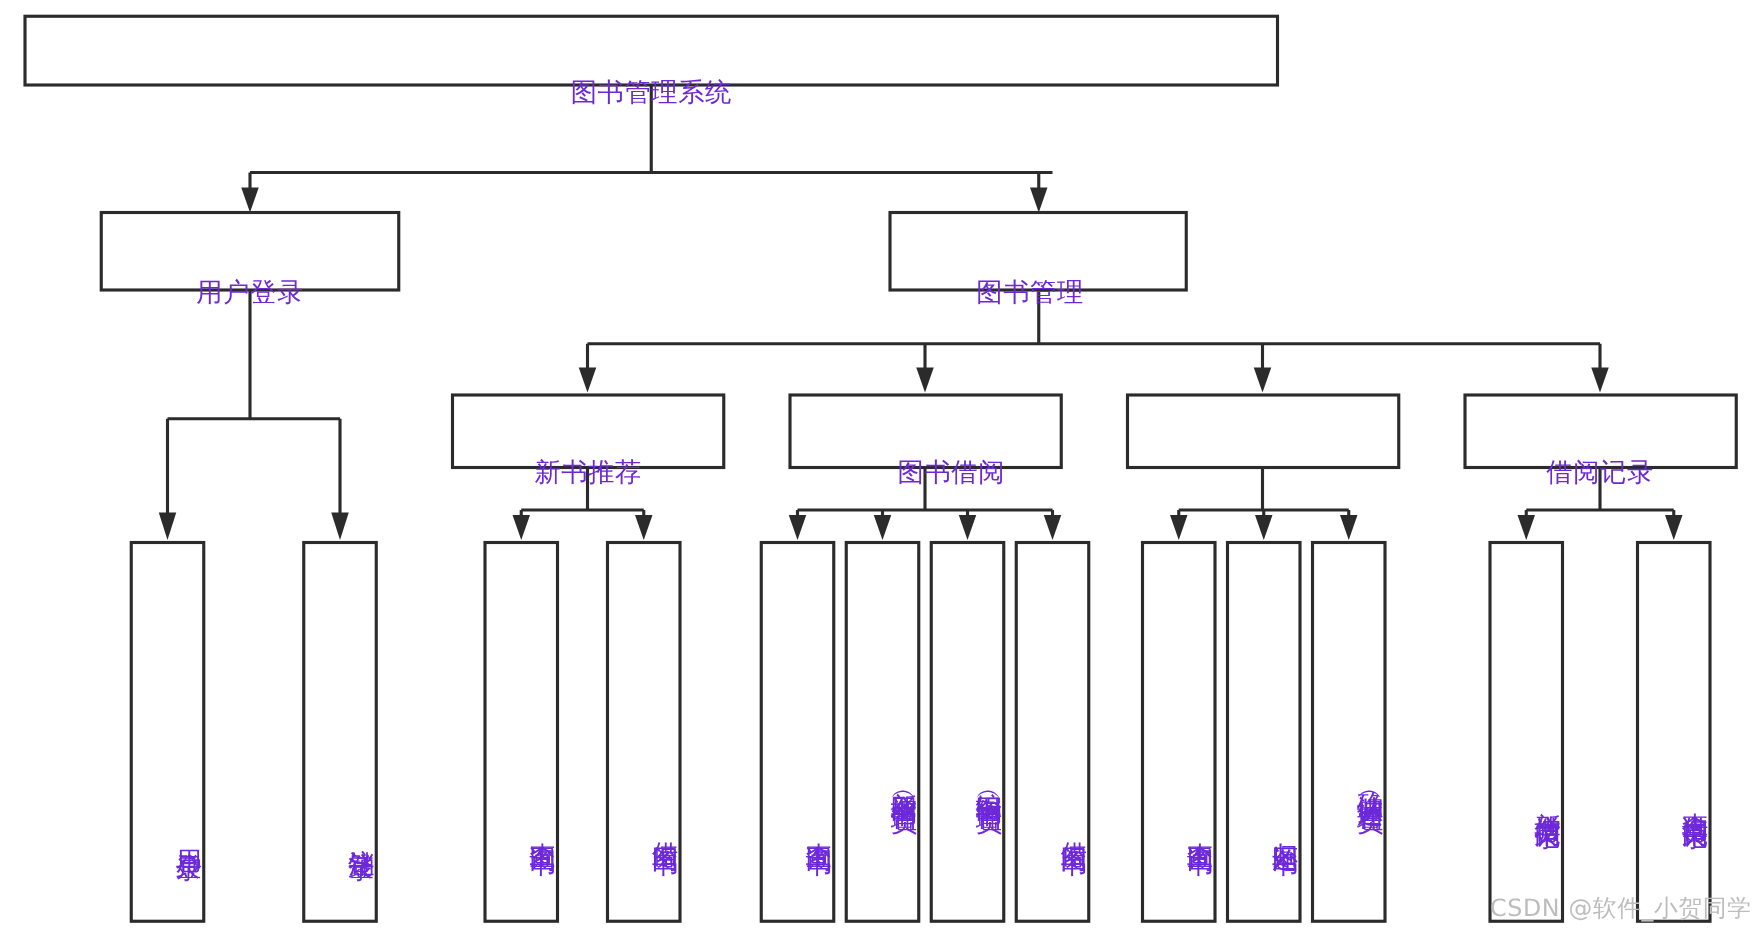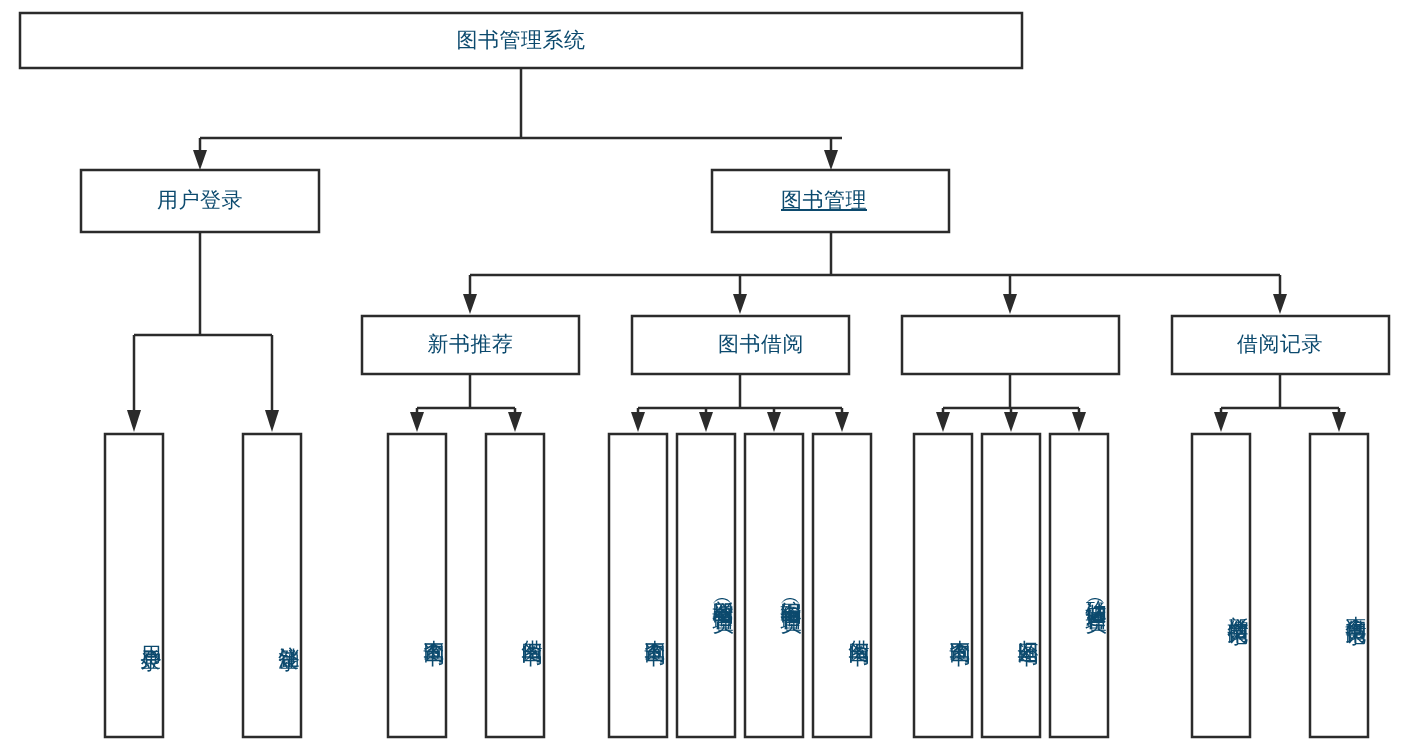--- a/index.html
+++ b/index.html
@@ -39,24 +39,25 @@
   }
   .arrowhead {
     fill: #2b2b2b;
     stroke: none;
   }
   .node-label {
     position: absolute;
     display: flex;
     align-items: center;
     justify-content: center;
-    color: #0c4a6e;
+    color: #6d28d9;
     text-align: center;
     pointer-events: none;
     box-sizing: border-box;
+    margin-top: 34px;
   }
   .node-label.horizontal {
     font-size: 21px;
     line-height: 1.2;
     letter-spacing: 0.5px;
   }
   .node-label.vertical {
     writing-mode: vertical-rl;
     text-orientation: upright;
     font-size: 21px;
@@ -180,34 +181,35 @@
     <rect class="node-box" x="914" y="434" width="58" height="303"></rect>
     <rect class="node-box" x="982" y="434" width="58" height="303"></rect>
     <rect class="node-box" x="1050" y="434" width="58" height="303"></rect>
     <rect class="node-box" x="1192" y="434" width="58" height="303"></rect>
     <rect class="node-box" x="1310" y="434" width="58" height="303"></rect>
   </svg>
 
   <div class="node-label horizontal" style="left:20px; top:13px; width:1002px; height:55px;">图书管理系统</div>
 
   <div class="node-label horizontal" style="left:81px; top:170px; width:238px; height:62px;">用户登录</div>
-  <div class="node-label horizontal" style="left:712px; top:170px; width:224px; height:62px;text-decoration:underline;">图书管理</div>
+  <div class="node-label horizontal" style="left:712px; top:170px; width:224px; height:62px;">图书管理</div>
 
   <div class="node-label horizontal" style="left:362px; top:316px; width:217px; height:58px;border-radius:13px;">新书推荐</div>
   <div class="node-label horizontal" style="left:632px; top:316px; width:217px; height:58px;padding-left:41px;">图书借阅</div>
   <div class="node-label horizontal" style="left:1172px; top:316px; width:216px; height:58px;">借阅记录</div>
 
   <div class="node-label vertical" style="left:105px; top:522px; width:58px; height:215px;">用户登录</div>
   <div class="node-label vertical" style="left:243px; top:522px; width:58px; height:215px;">注销登录</div>
   <div class="node-label vertical" style="left:388px; top:511px; width:58px; height:226px;">查询图书</div>
   <div class="node-label vertical" style="left:486px; top:511px; width:58px; height:226px;">借阅图书</div>
   <div class="node-label vertical" style="left:609px; top:511px; width:58px; height:226px;">查询图书</div>
   <div class="node-label vertical" style="left:677px; top:440px; width:58px; height:297px;">新增图书（管理员）</div>
   <div class="node-label vertical" style="left:745px; top:440px; width:58px; height:297px;">编辑图书（管理员）</div>
   <div class="node-label vertical" style="left:813px; top:511px; width:58px; height:226px;">借阅图书</div>
   <div class="node-label vertical" style="left:914px; top:511px; width:58px; height:226px;">查询图书</div>
   <div class="node-label vertical" style="left:982px; top:511px; width:58px; height:226px;">归还图书</div>
   <div class="node-label vertical" style="left:1050px; top:440px; width:58px; height:297px;">确认归还（管理员）</div>
   <div class="node-label vertical" style="left:1192px; top:466px; width:58px; height:271px;">新增借阅记录</div>
   <div class="node-label vertical" style="left:1310px; top:466px; width:58px; height:271px;">查询借阅记录</div>
 
+  <div class="watermark" style="left:1192px; top:714px;">CSDN @软件_小贺同学</div>
 
 </div>
 
 </body></html>

